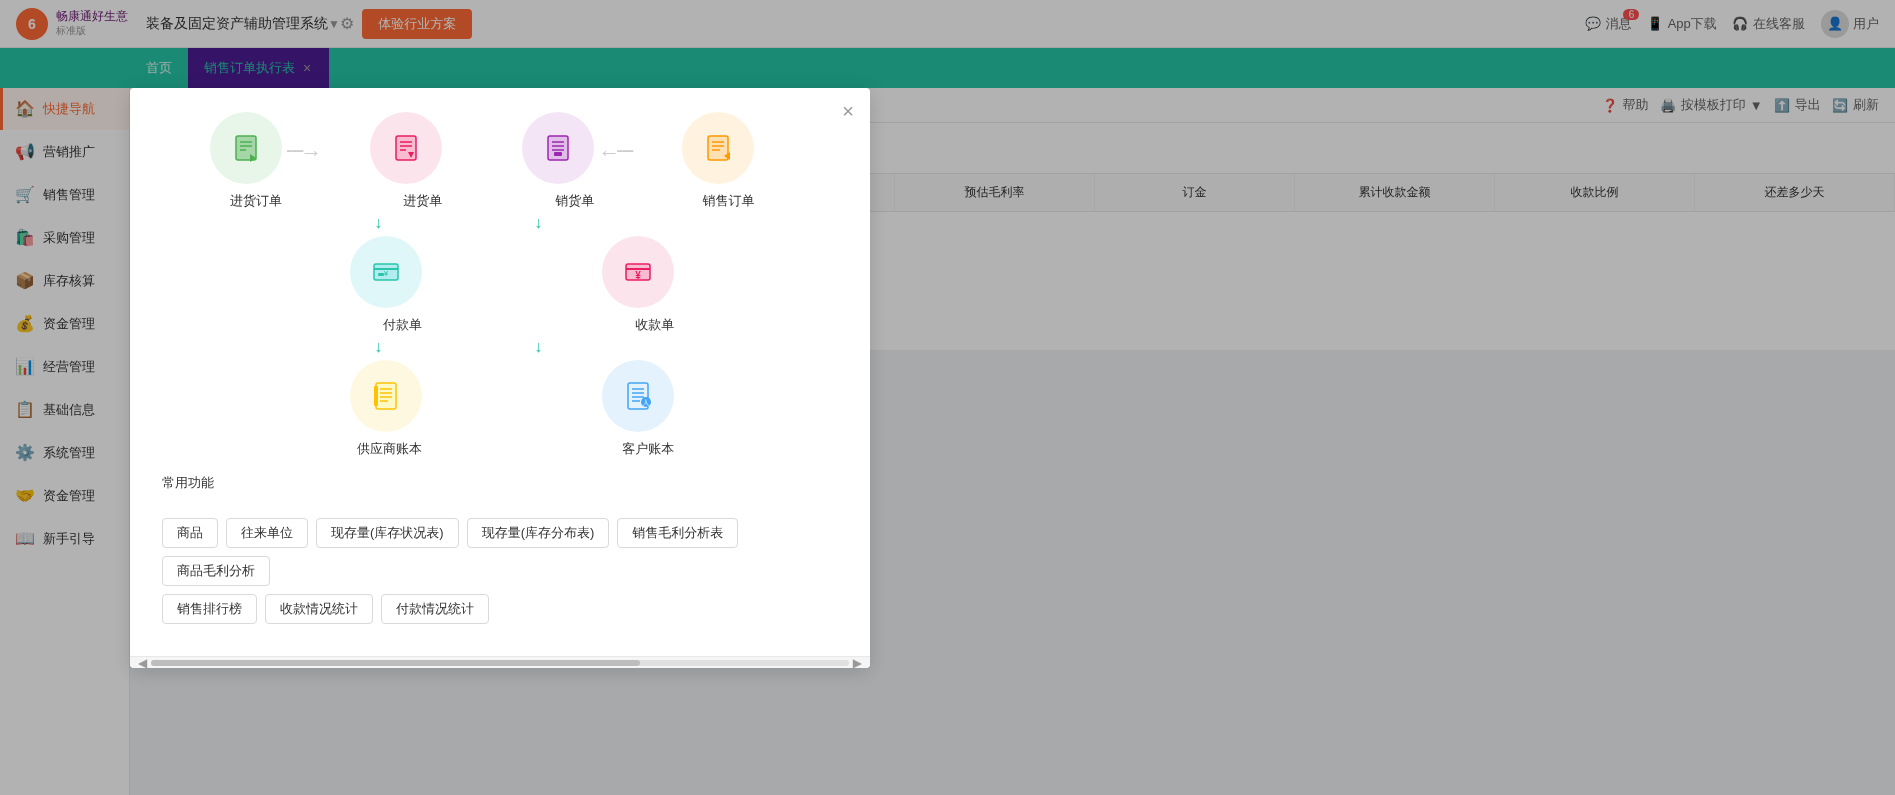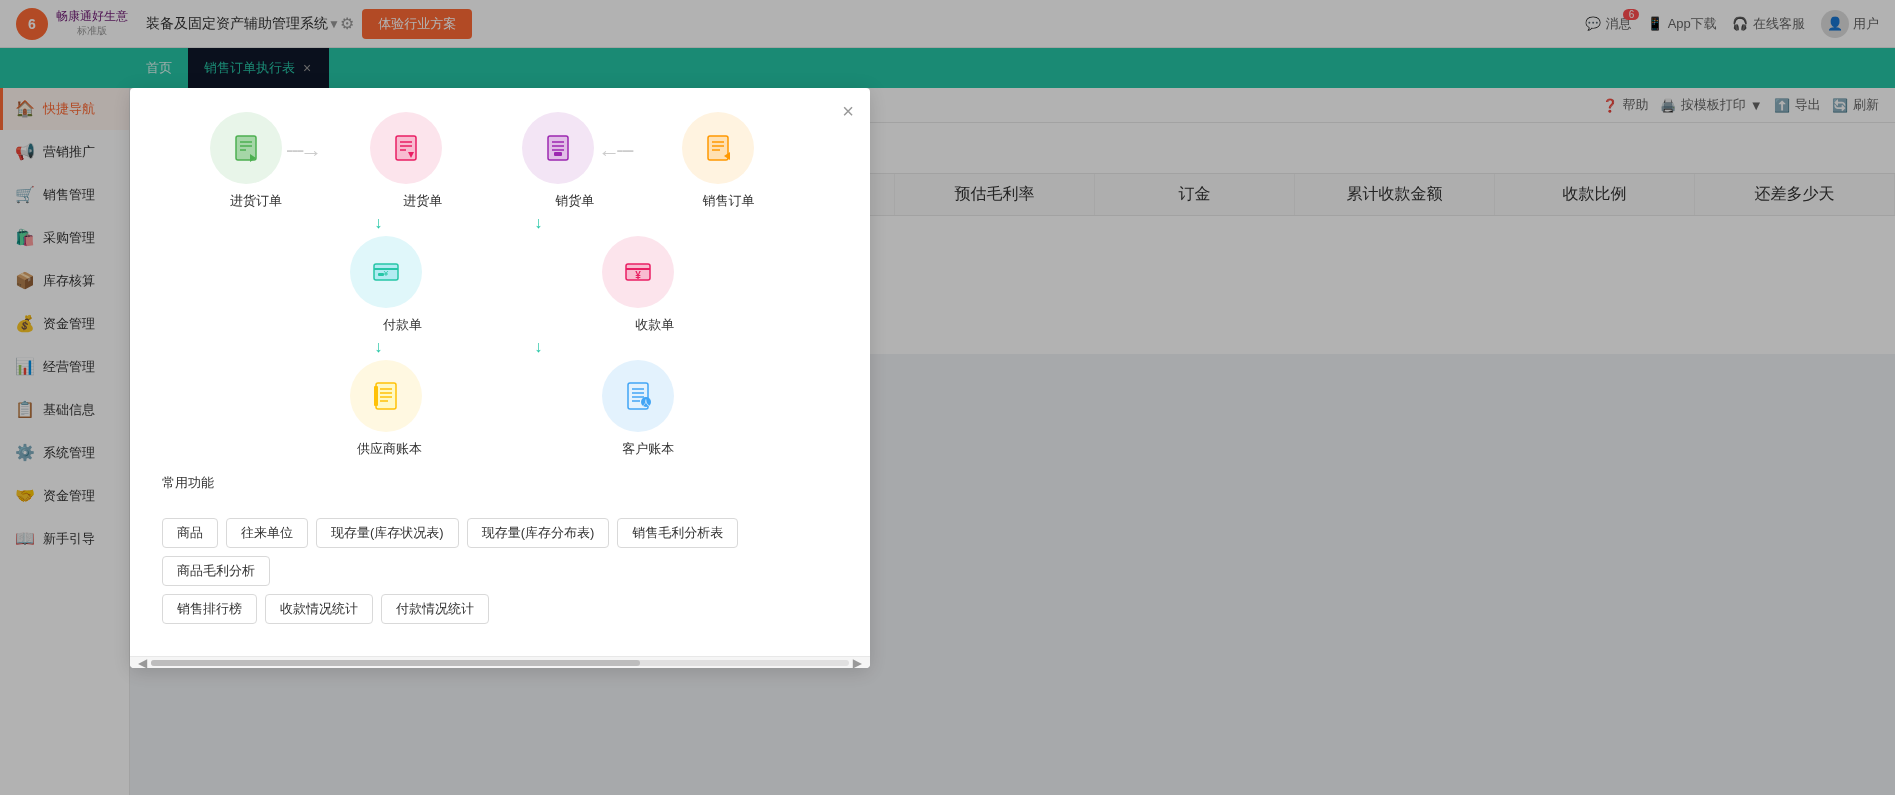--- a/index.html
+++ b/index.html
@@ -25,21 +25,21 @@
     }
     .logo-icon {
       width: 32px;
       height: 32px;
       background: #ff6b35;
       border-radius: 50%;
       display: flex; align-items: center; justify-content: center;
       color: white; font-size: 14px; font-weight: bold;
     }
     .logo-text { font-size: 12px; color: #701a75; line-height: 1.3; }
-    .logo-sub { font-size: 10px; color: #999; text-align: center; }
+    .logo-sub { font-size: 10px; color: #999; }
     .system-title-area {
       display: flex;
       align-items: center;
       flex: 1;
     }
     .system-title { font-size: 14px; color: #333; }
     .dropdown-btn {
       border: none; background: none; cursor: pointer; color: #999; font-size: 12px;
     }
     .settings-icon { color: #999; font-size: 16px; cursor: pointer; margin-right: 8px; }
@@ -102,21 +102,21 @@
       display: flex;
       align-items: center;
       height: 100%;
       padding: 6px 16px;
       font-size: 13px;
       cursor: pointer;
       color: rgba(255,255,255,0.85);
       gap: 6px;
     }
     .tab-item.active {
-      background: #0f172a;
+      background: #4c1d95;
       color: #26c6a6;
       font-weight: 500;
     }
     .tab-close-btn {
       background: none; border: none; cursor: pointer; color: #999; font-size: 14px; padding: 0 2px;
     }
 
     
     .sidebar {
       position: fixed;
@@ -251,21 +251,21 @@
       overflow-x: auto;
     }
     .table-header {
       display: flex;
       background: #fafafa;
       border-bottom: 1px solid #e8e8e8;
       min-width: 900px;
     }
     .th {
       padding: 10px 12px;
-      font-size: 16px;
+      font-size: 12px;
       color: #333;
       font-weight: 500;
       border-right: 1px solid #f0f0f0;
       flex: 1;
       text-align: center;
     }
     .th:first-child { flex: 0.8; }
     .empty-data {
       padding: 60px;
       text-align: left;

